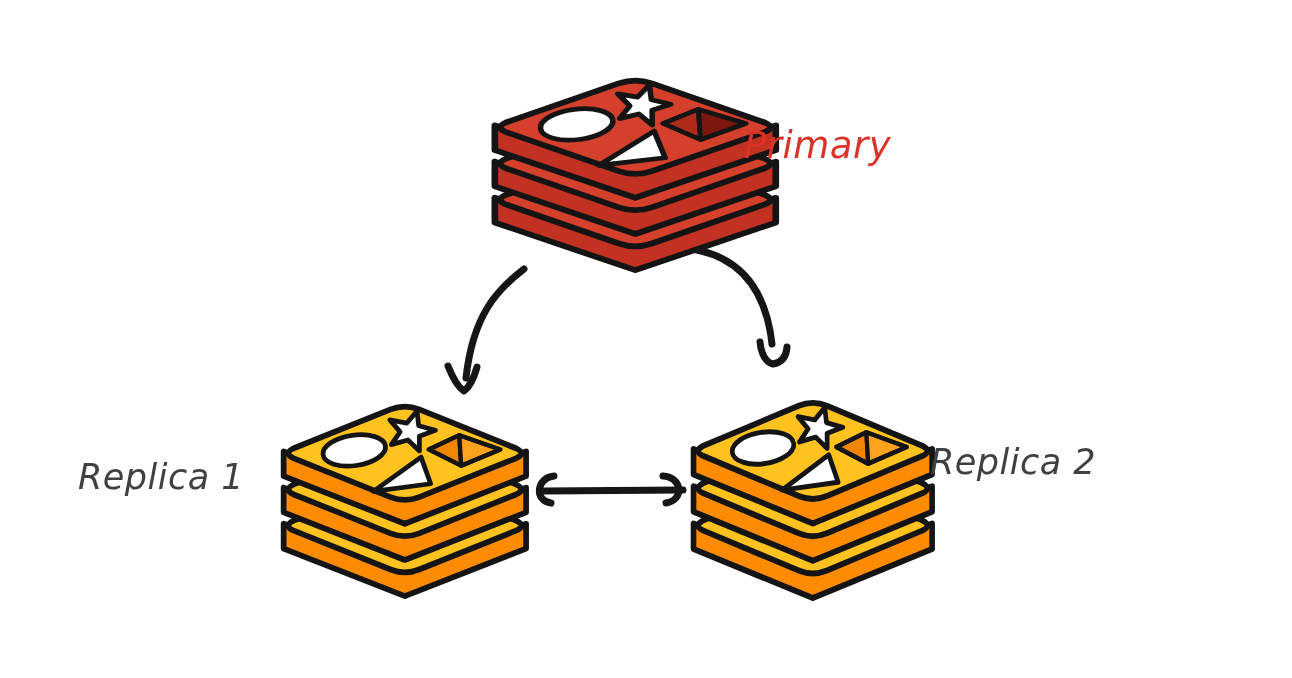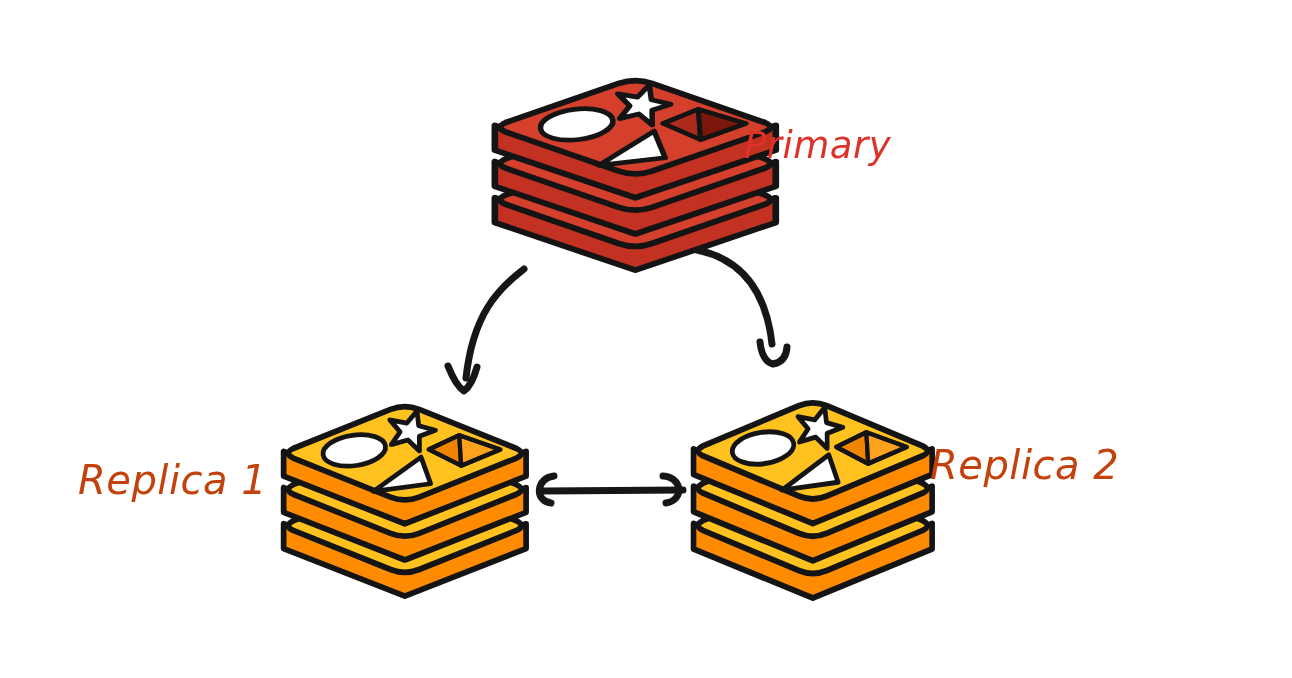--- a/index.html
+++ b/index.html
@@ -22,21 +22,21 @@
   .shape-outline { stroke-width: 5; }
   .hole-outline  { stroke-width: 4.5; }
   .node-label {
     position: absolute;
     font-style: italic;
     font-weight: 500;
     white-space: nowrap;
     letter-spacing: 0.5px;
   }
   .label-primary { color: #dc3227; font-size: 37px; }
-  .label-replica { color: #c2410c; font-size: 40px; }
+  .label-replica { color: #404040; font-size: 35px; }
   #arrow-layer {
     position: absolute;
     left: 0; top: 0;
     width: 1292px; height: 678px;
     pointer-events: none;
   }
   #arrow-layer path {
     fill: none;
     stroke: #161616;
     stroke-width: 7;

